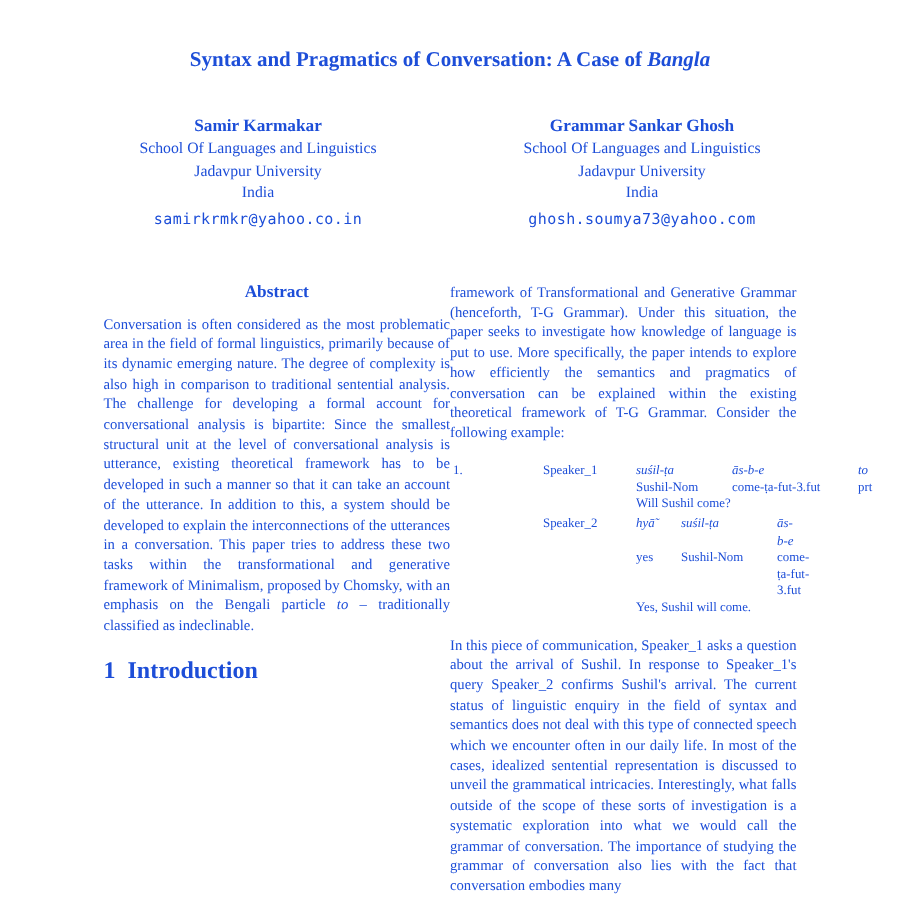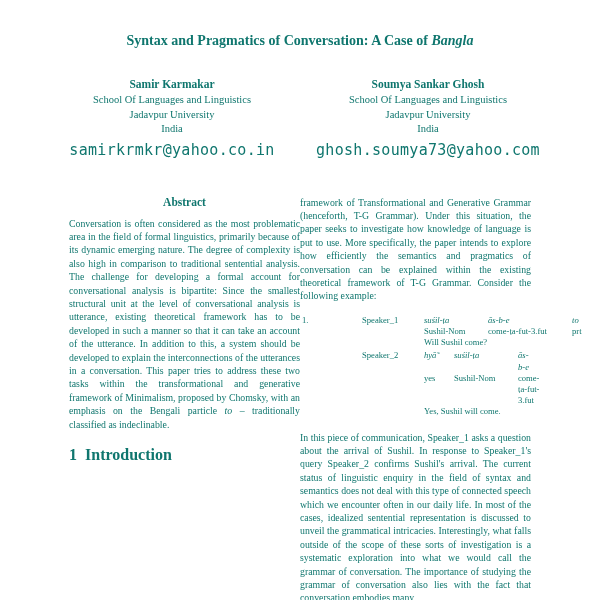--- a/index.html
+++ b/index.html
@@ -1,30 +1,30 @@
 <!DOCTYPE html>
 <html><head>
 <meta charset="utf-8">
 <style>
   html,body { margin:0; padding:0; background:#ffffff; }
   .page {
     position:relative; width:600px; height:600px; overflow:hidden;
-    background:#ffffff; color:#0f766e;
+    background:#ffffff; color:#1d4ed8;
     font-family:"Liberation Serif","DejaVu Serif",serif;
   }
   .title { margin-top:33px; text-align:center; font-size:14px; font-weight:bold; }
   .title .emph { font-style:italic; }
 
   .authors { display:flex; justify-content:center; margin-top:29px; }
   .author { width:256px; text-align:center; }
   .author-name { font-weight:bold; font-size:11.5px; margin-bottom:3px; }
   .affil-line { font-size:10.5px; line-height:14.5px; }
   .author-email {
     font-family:"DejaVu Sans Mono","Liberation Mono",monospace;
-    font-size:15px; margin-top:4px; letter-spacing:0.3px;
+    font-size:10px; margin-top:4px; letter-spacing:0.3px;
   }
 
   .columns { display:flex; justify-content:center; margin-top:37px; padding:0 62px; }
   .col { width:231px; }
 
   .abstract-heading { text-align:center; font-weight:bold; font-size:11.5px; margin-bottom:9px; }
   .para { font-size:9.8px; line-height:13.4px; text-align:justify; }
   .para .emph { font-style:italic; }
 
   .section-heading { font-weight:bold; font-size:16px; margin:15px 0 8px 0; }
@@ -50,21 +50,21 @@
 
   <div class="authors">
     <div class="author">
       <div class="author-name">Samir Karmakar</div>
       <div class="affil-line">School Of Languages and Linguistics</div>
       <div class="affil-line">Jadavpur University</div>
       <div class="affil-line">India</div>
       <div class="author-email">samirkrmkr@yahoo.co.in</div>
     </div>
     <div class="author">
-      <div class="author-name">Soumya Sankar Ghosh</div>
+      <div class="author-name">Grammar Sankar Ghosh</div>
       <div class="affil-line">School Of Languages and Linguistics</div>
       <div class="affil-line">Jadavpur University</div>
       <div class="affil-line">India</div>
       <div class="author-email">ghosh.soumya73@yahoo.com</div>
     </div>
   </div>
 
   <div class="columns">
 
     <div class="col">

